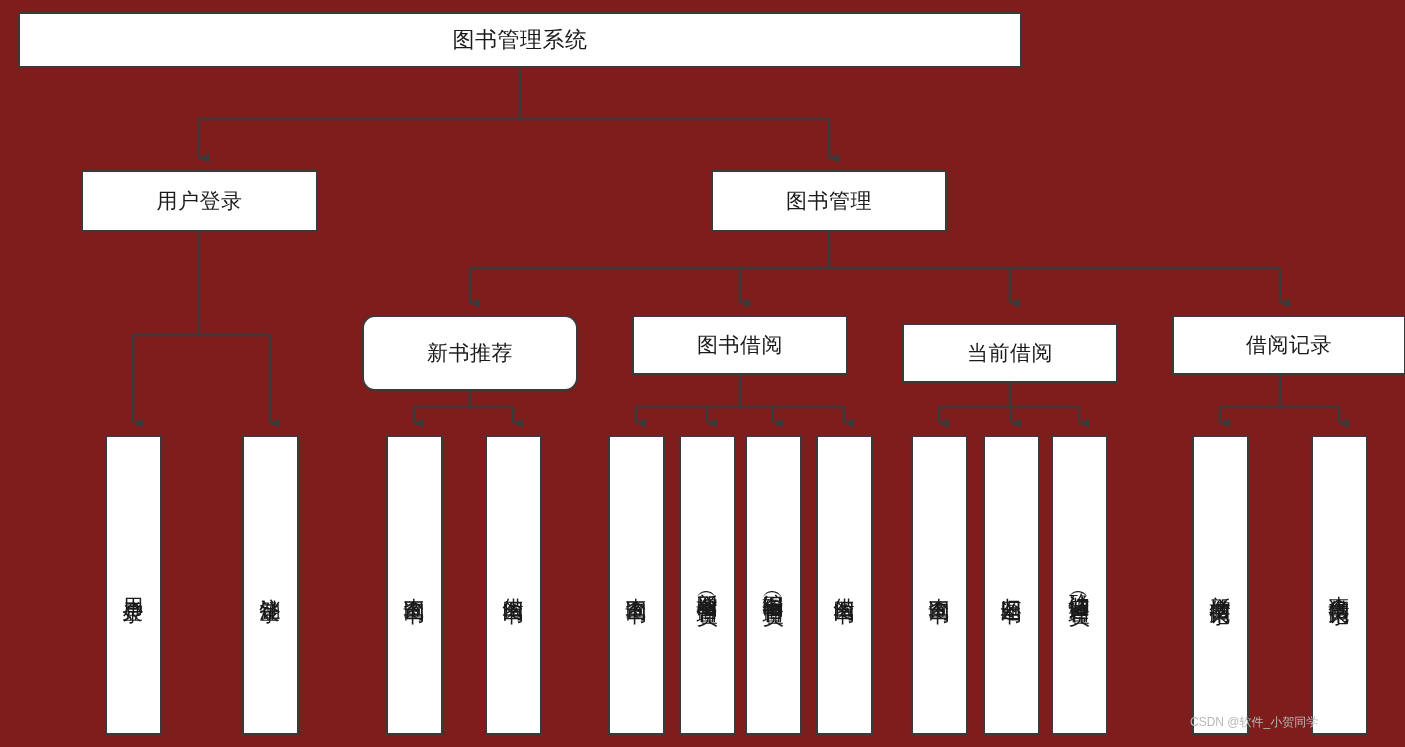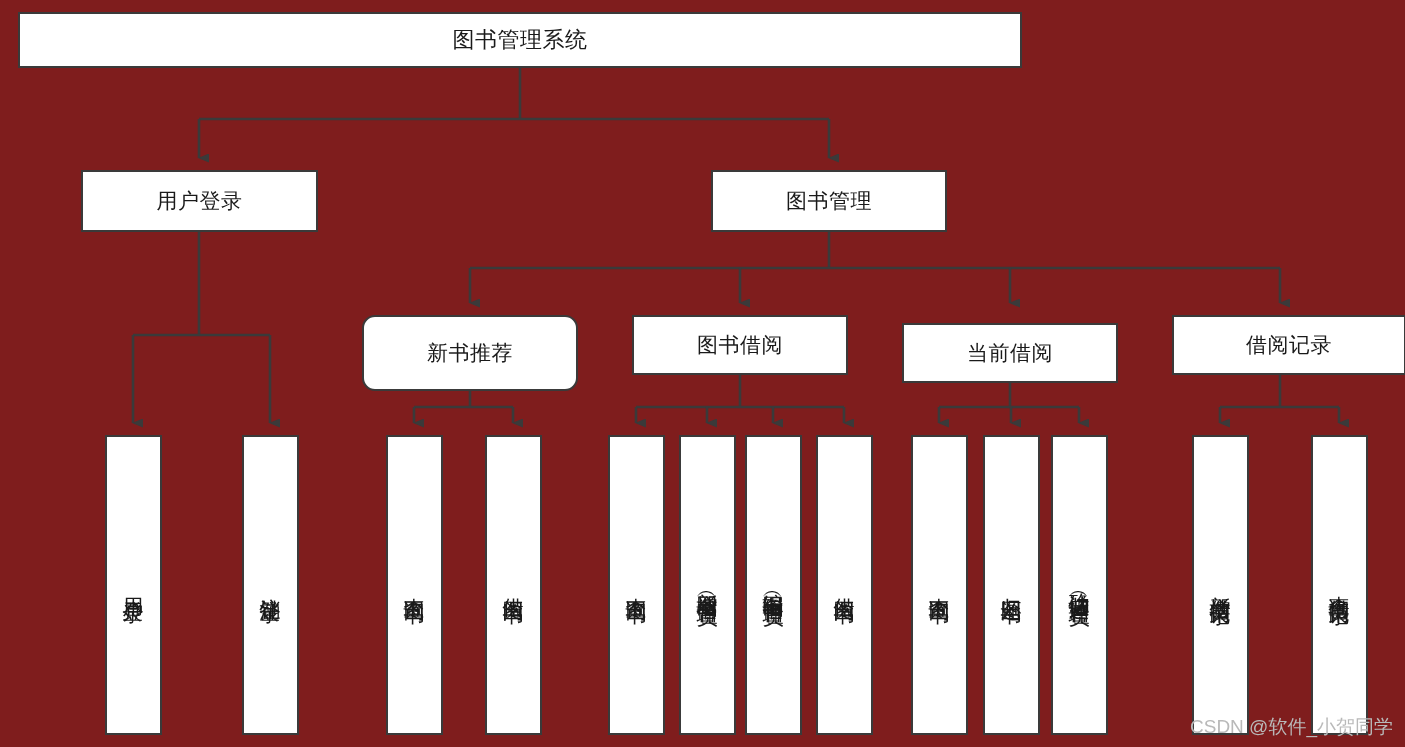--- a/index.html
+++ b/index.html
@@ -47,21 +47,21 @@
     text-orientation: upright;
     font-size: 21px;
     letter-spacing: 2px;
     line-height: 1.0;
   }
   .node.root .label { font-size: 22px; }
   .watermark {
     position: absolute;
     left: 1190px;
     top: 714px;
-    font-size: 19px;
+    font-size: 12px;
     color: #b9b9b9;
     white-space: nowrap;
     user-select: none;
   }
 </style>
 </head>
 <body>
 
 <div id="diagram-root">
 

